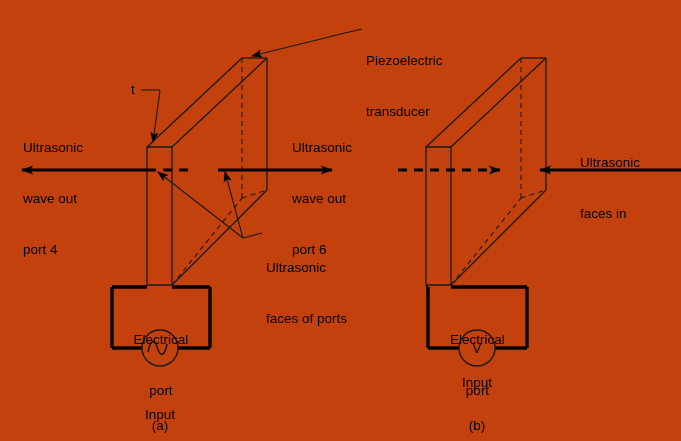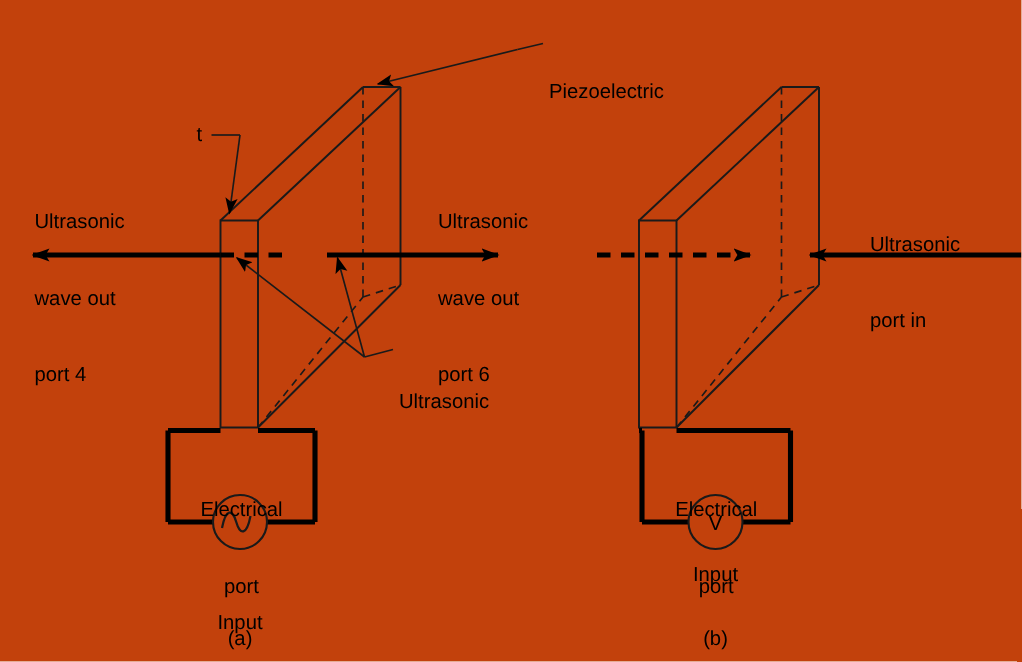--- a/index.html
+++ b/index.html
@@ -148,55 +148,57 @@
       <path d="M451,287 L527,287"></path>
       <path d="M428,348 L459,348"></path>
       <path d="M495,348 L527,348"></path>
     </g>
 
     <circle cx="477" cy="348" r="18" fill="none" stroke="#1a1a1a" stroke-width="1.4"></circle>
   </svg>
 
   <div class="lbl" style="left:366px; top:18px;">
     <div>Piezoelectric</div>
+    <div>transducer</div>
   </div>
 
   <div class="lbl" style="left:131px; top:81px;">t</div>
 
   <div class="lbl" style="left:23px; top:105px;">
     <div>Ultrasonic</div>
     <div>wave out</div>
     <div>port 4</div>
   </div>
 
   <div class="lbl" style="left:292px; top:105px;">
     <div>Ultrasonic</div>
     <div>wave out</div>
     <div>port 6</div>
   </div>
 
   <div class="lbl" style="left:266px; top:225px;">
     <div>Ultrasonic</div>
+    <div>faces of ports</div>
   </div>
 
   <div class="lbl center" style="left:112px; top:297px; width:98px;">
     <div>Electrical</div>
     <div>port</div>
   </div>
 
   <div class="lbl center" style="left:110px; top:372px; width:100px;">
     <div>Input</div>
     
   </div>
 
   <div class="lbl center" style="left:110px; top:417px; width:100px;">(a)</div>
 
   <div class="lbl" style="left:580px; top:120px;">
     <div>Ultrasonic</div>
-    <div>port in</div>
+    <div>faces in</div>
   </div>
 
   <div class="lbl center" style="left:428px; top:297px; width:99px;">
     <div>Electrical</div>
     <div>port</div>
   </div>
 
   <div class="lbl center vmeter" style="left:459px; top:340px; width:36px;">V</div>
 
   <div class="lbl center" style="left:427px; top:374px; width:100px;">Input</div>

